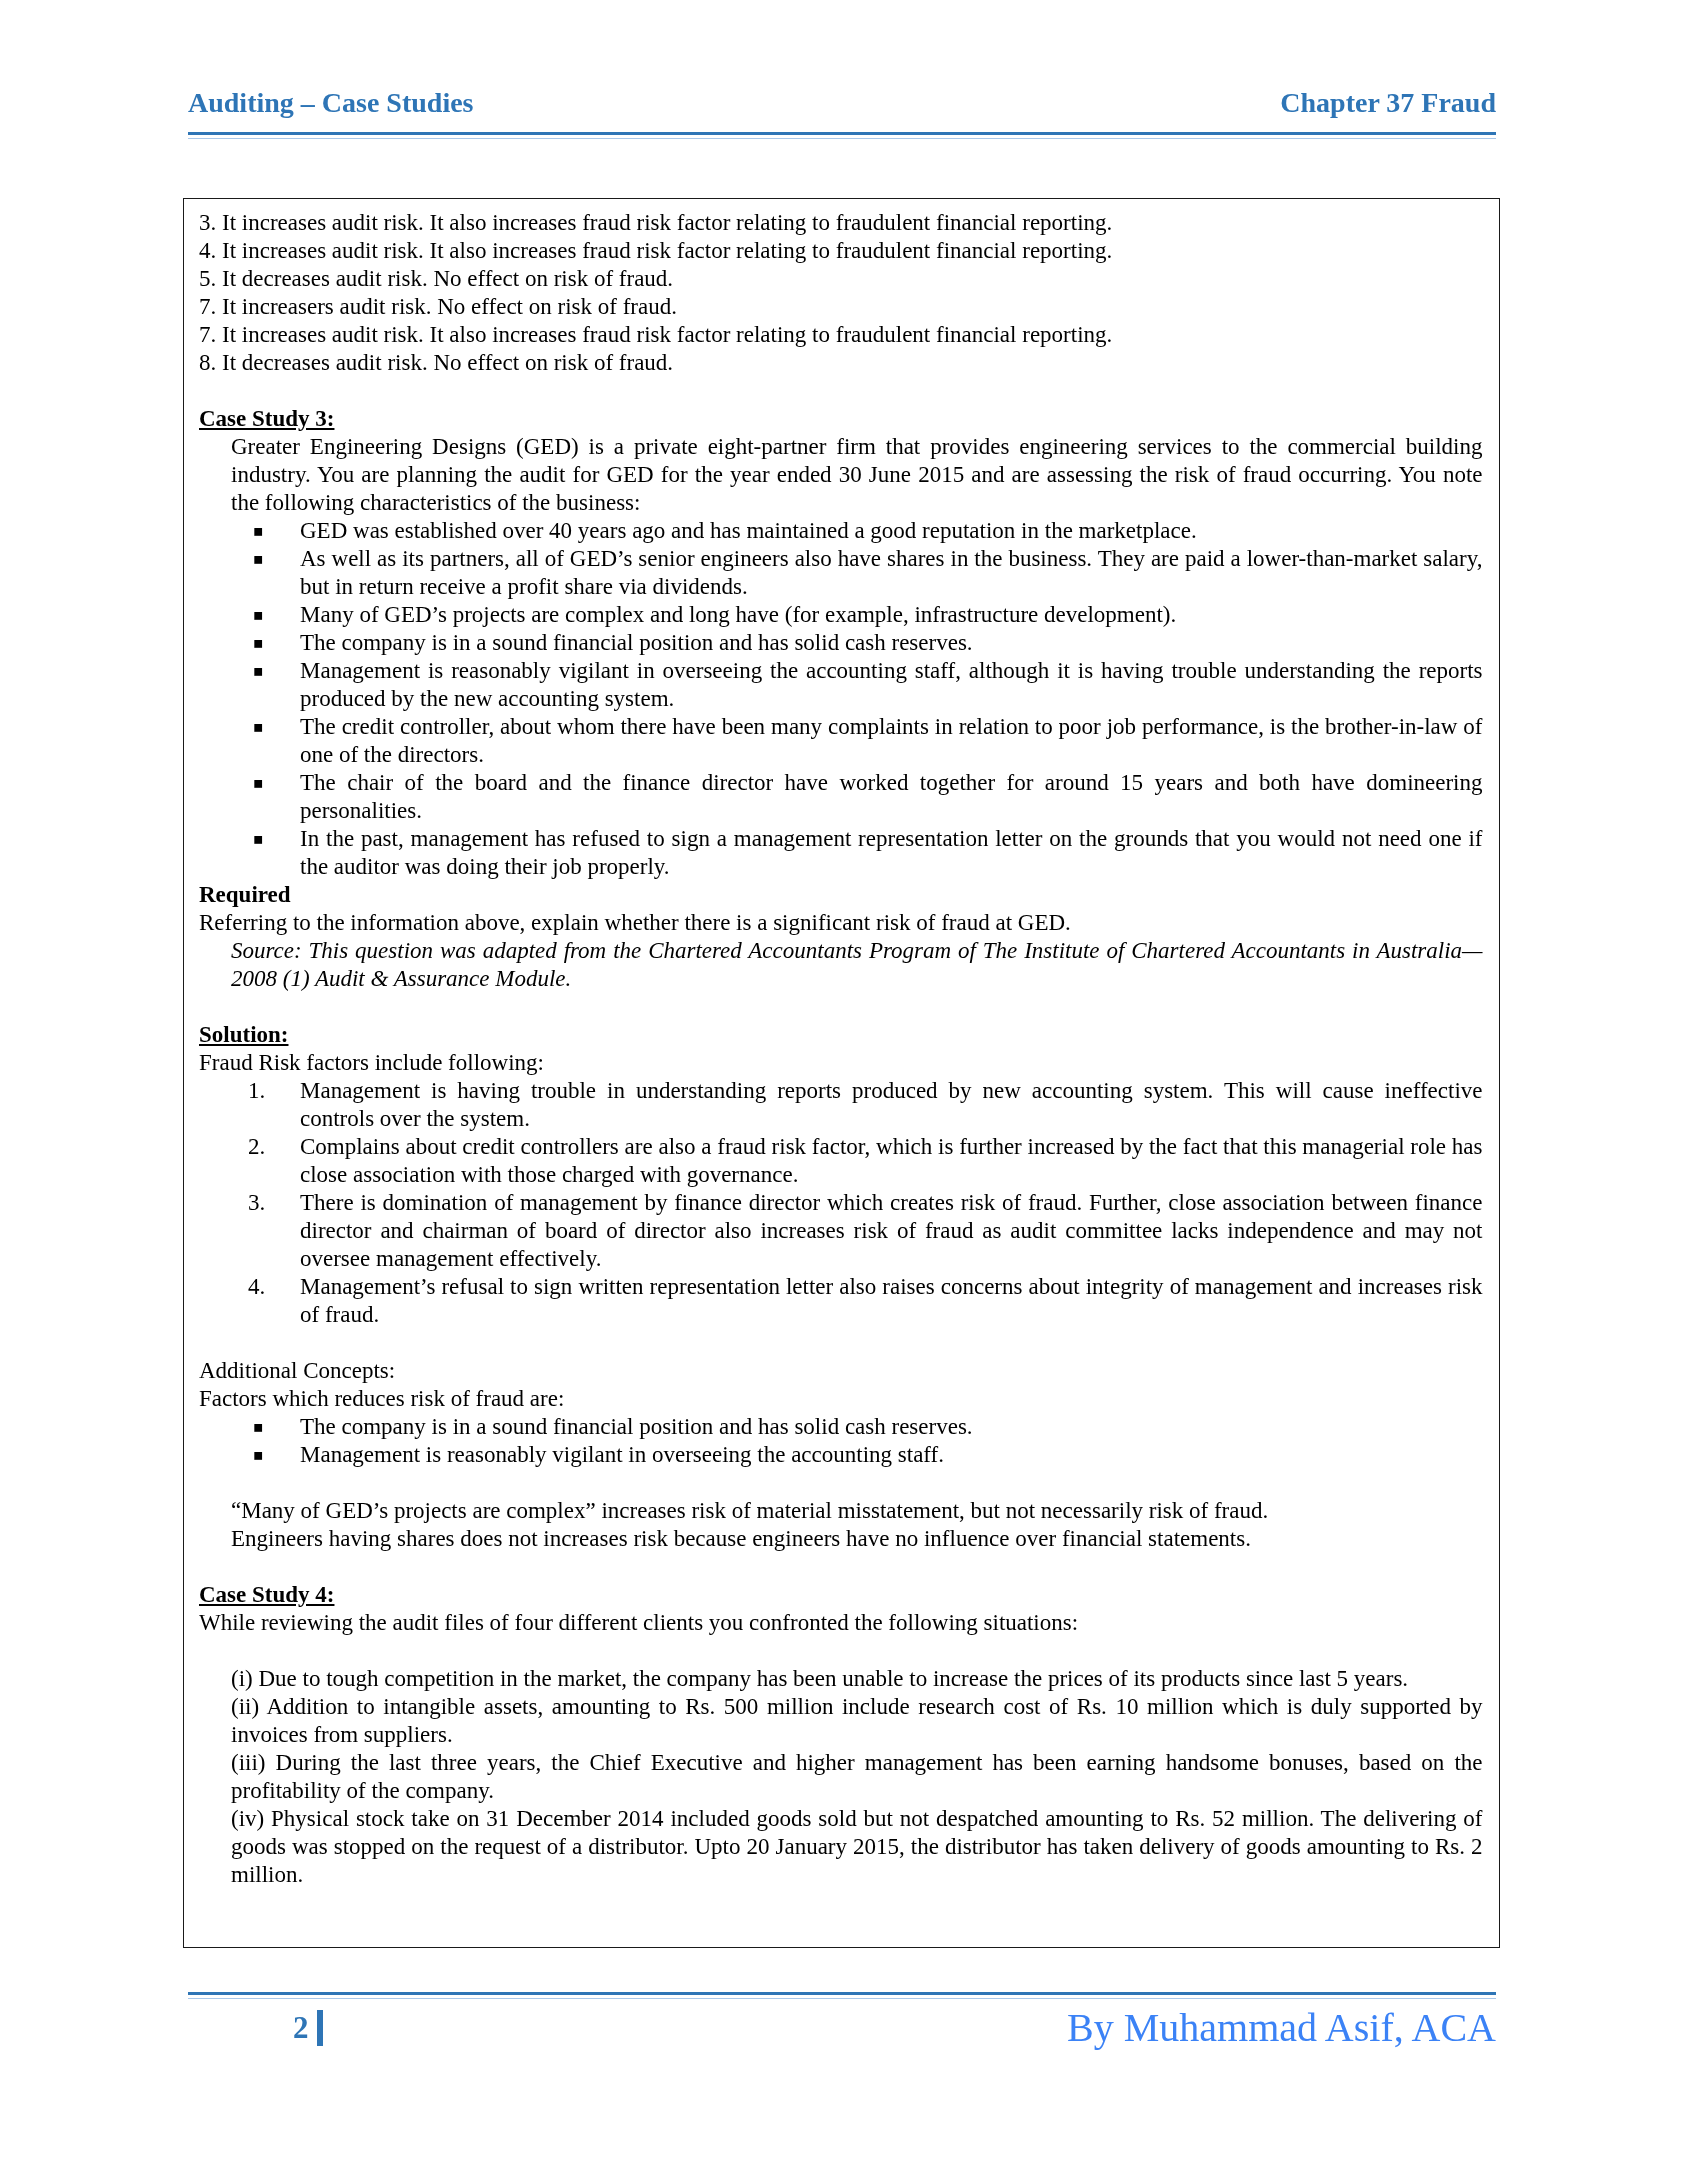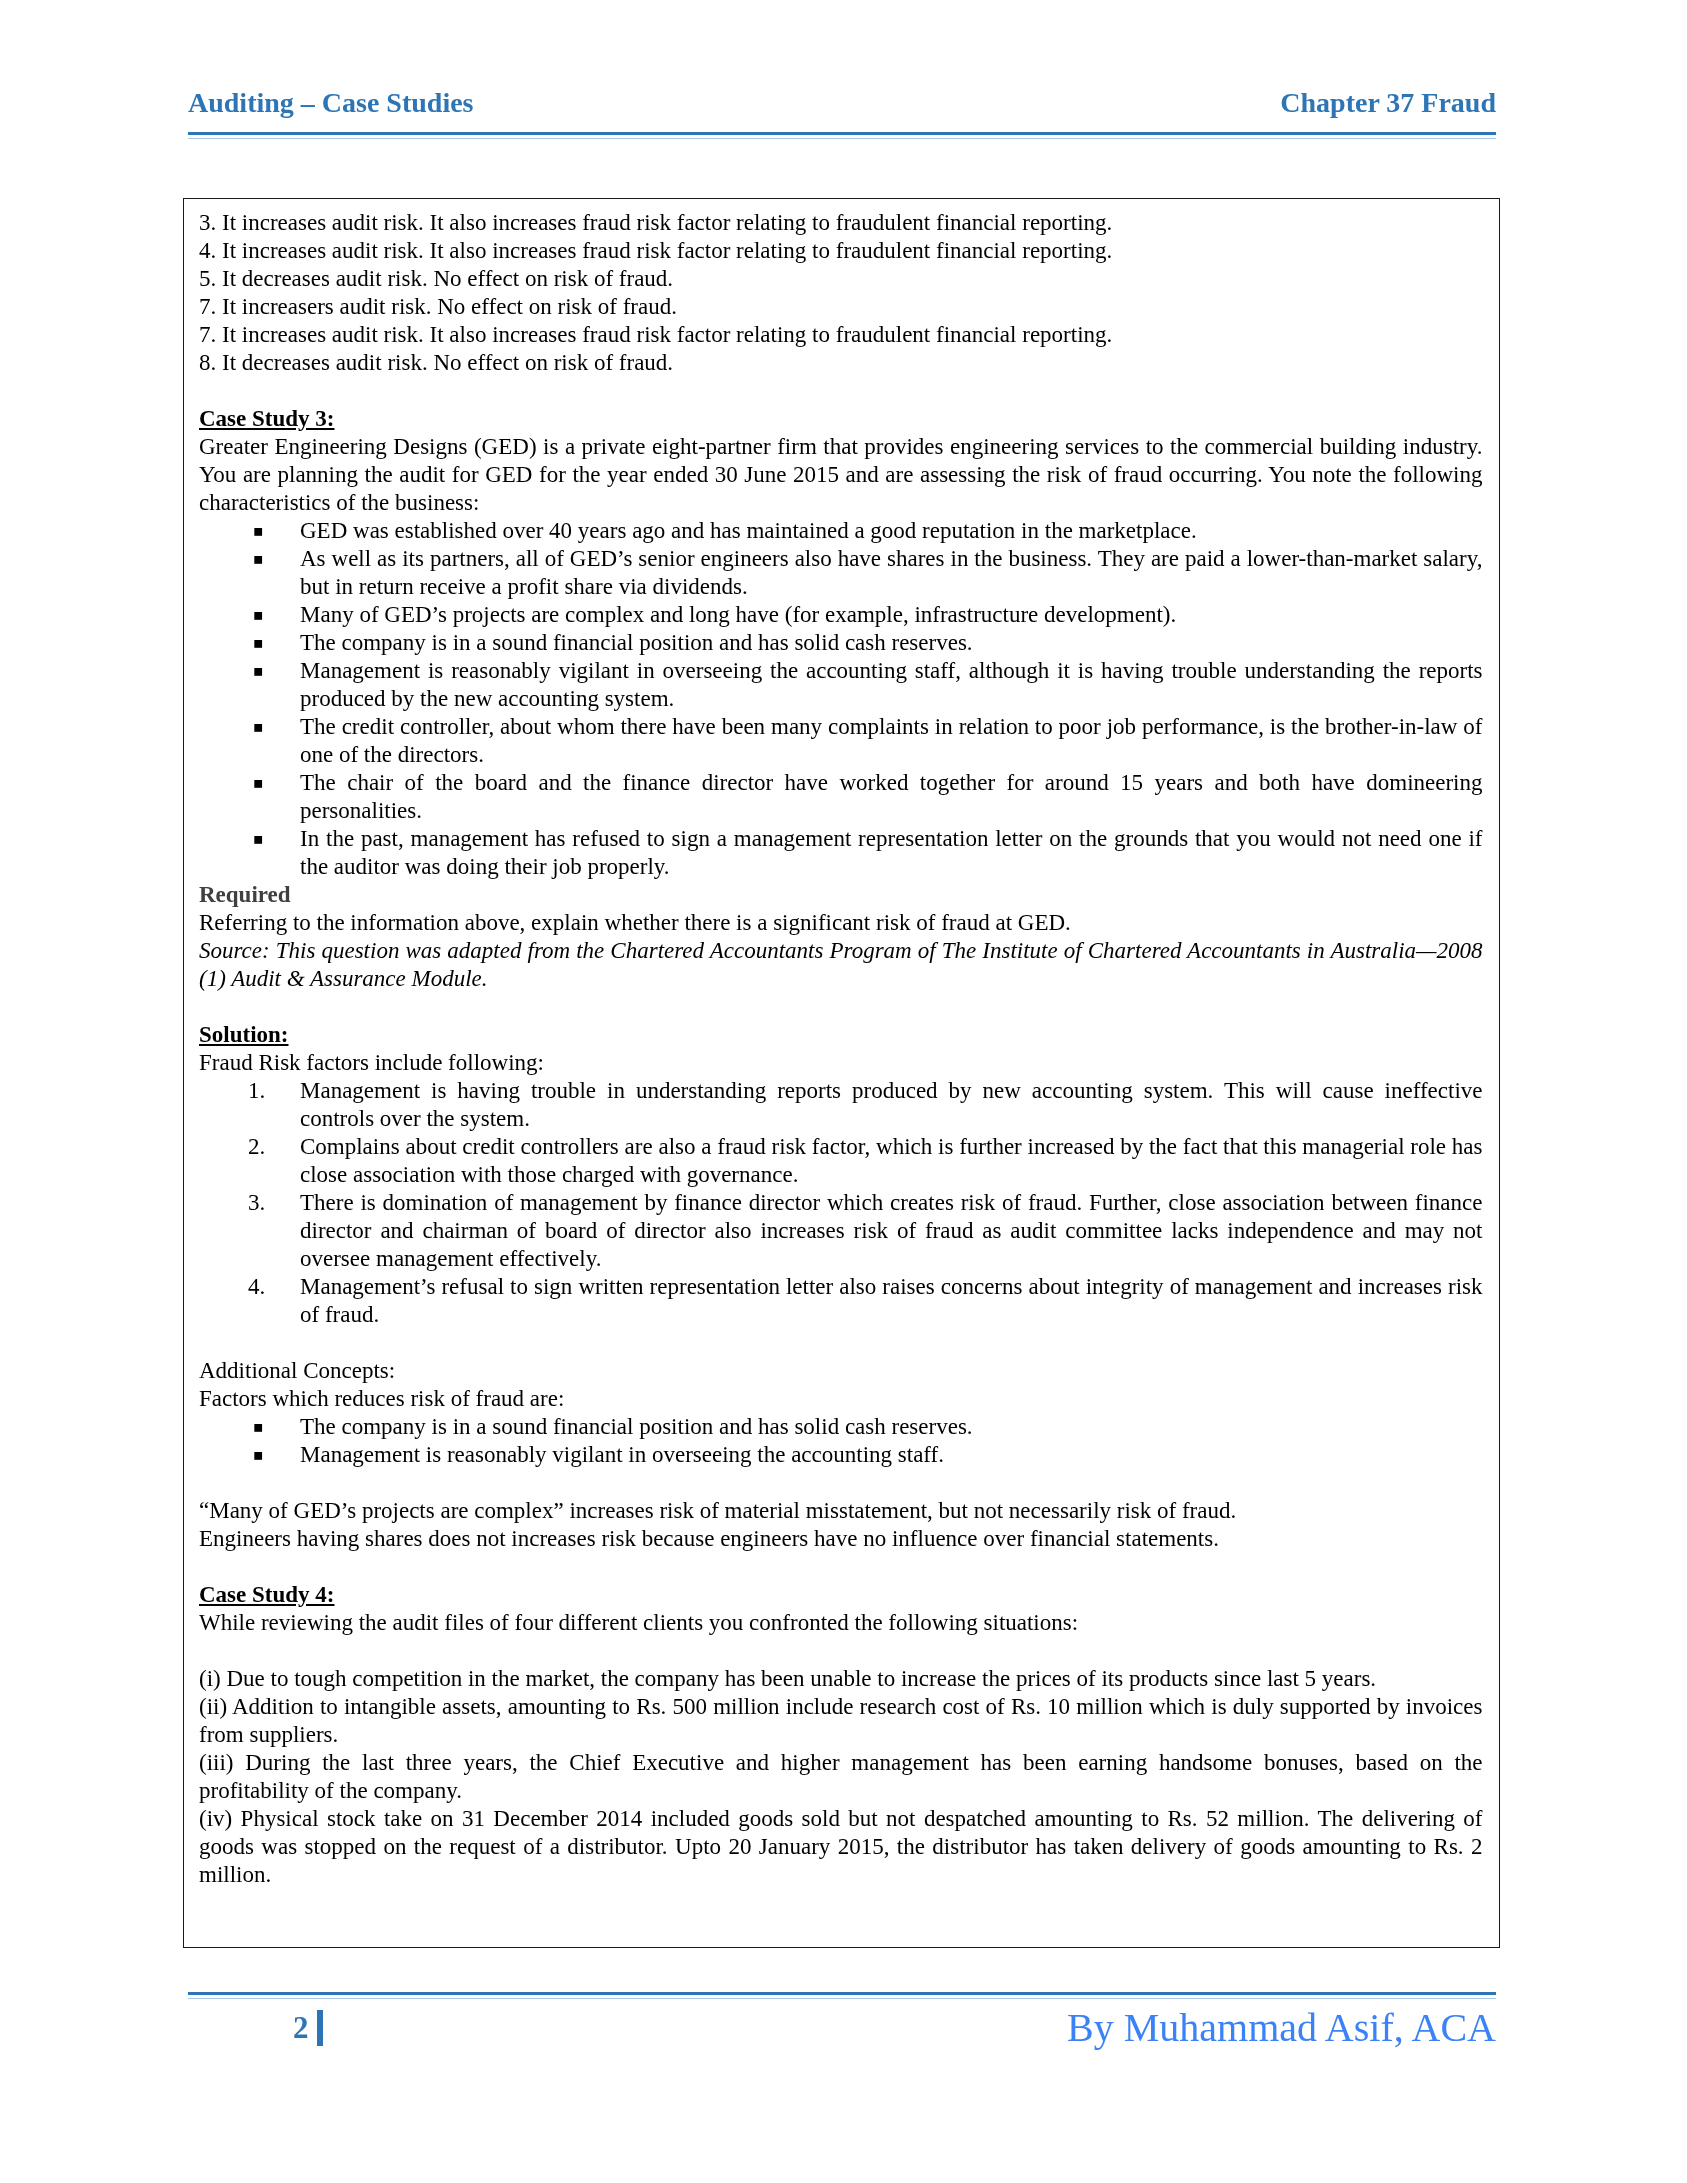--- a/index.html
+++ b/index.html
@@ -35,24 +35,24 @@
     position: absolute;
     left: 183px; top: 198px;
     width: 1317px; height: 1750px;
     border: 1.6px solid #1a1a1a;
     padding: 10px 16.5px 0 15px;
     font-size: 23px;
     line-height: 28px;
     overflow: hidden;
   }
   .para { margin: 0; }
-  .justify { text-align: justify; }
+  .justify { text-align: justify; margin-left: 32px; }
   .spacer { height: 28px; }
   .section-heading { font-weight: bold; text-decoration: underline; }
-  .required { color: #404040; font-weight: bold; }
+  .required { color: #000000; font-weight: bold; }
   .source { font-style: italic; }
   .bullet-row { display: flex; }
   .bullet-glyph {
     flex: 0 0 101px;
     padding-left: 54px;
     font-family: "DejaVu Sans", sans-serif;
     font-size: 15.7px;
     line-height: 28px;
   }
   .bullet-text { flex: 1; text-align: justify; font-family: Liberation Serif, serif; }

